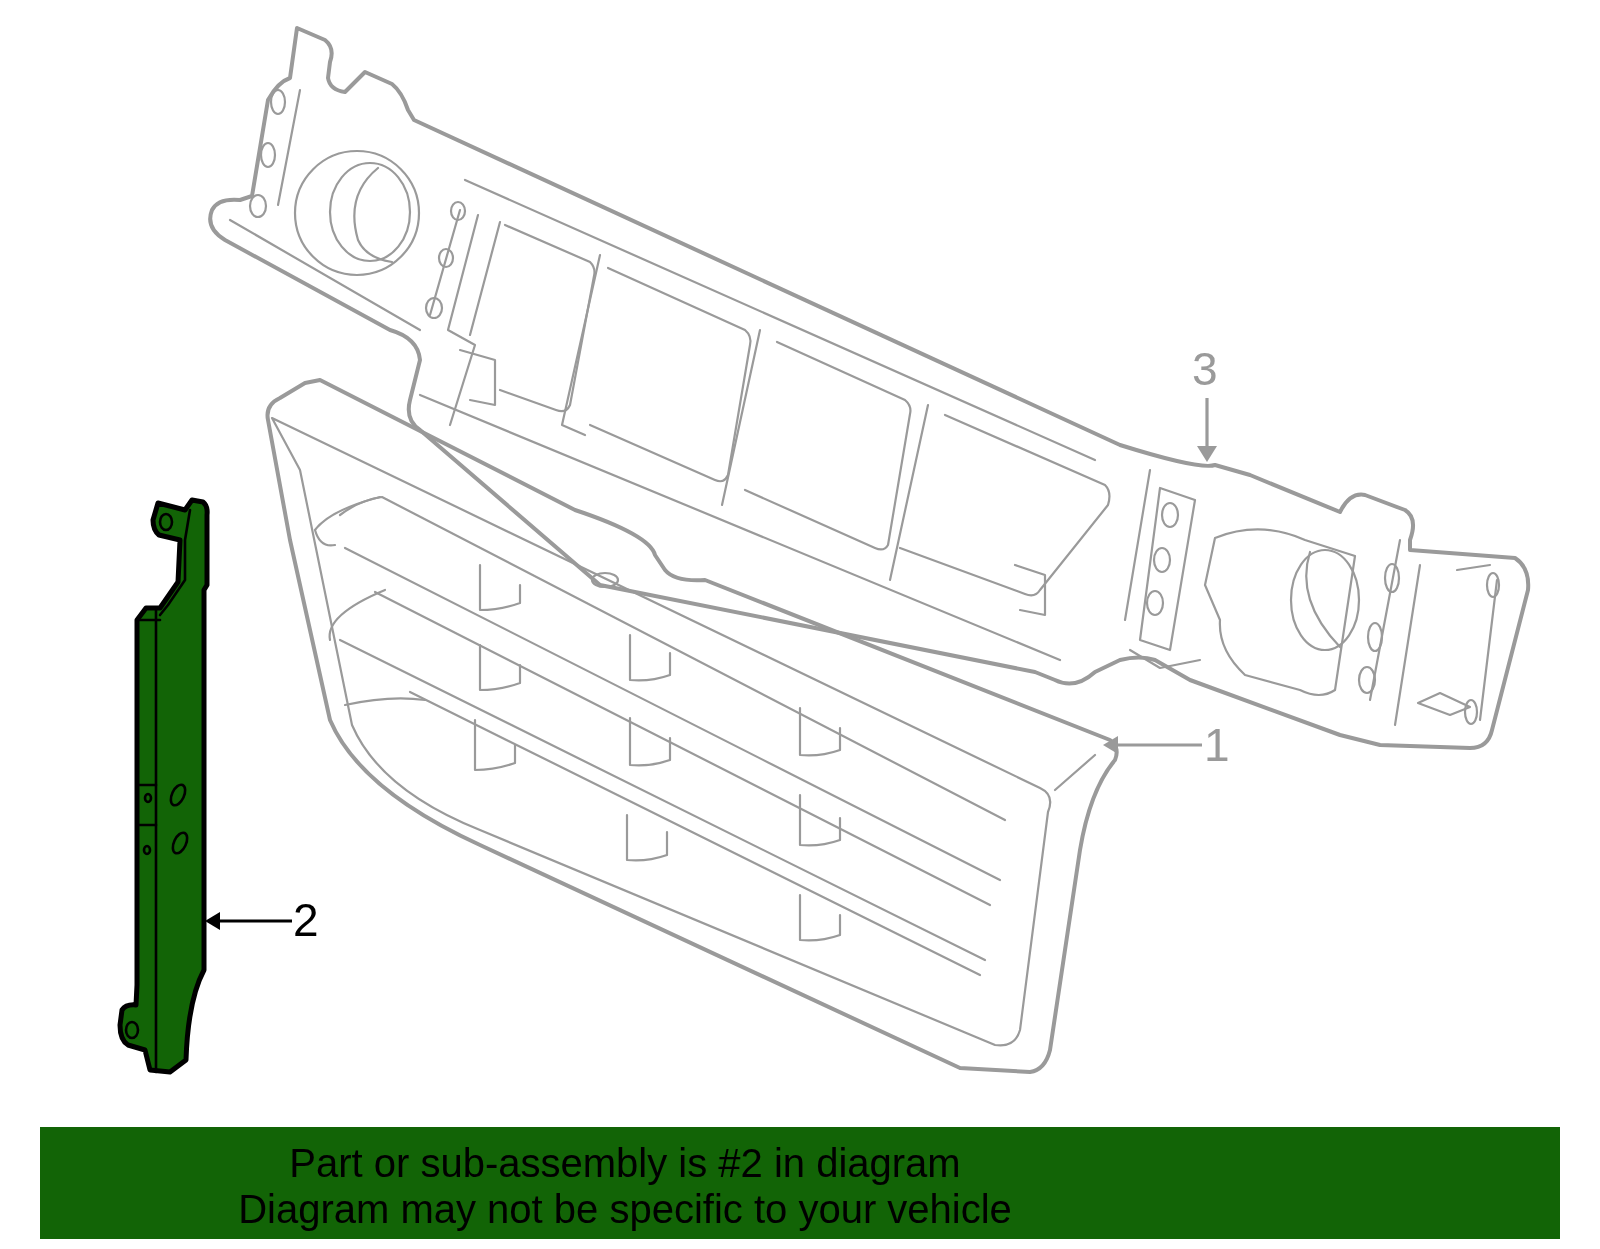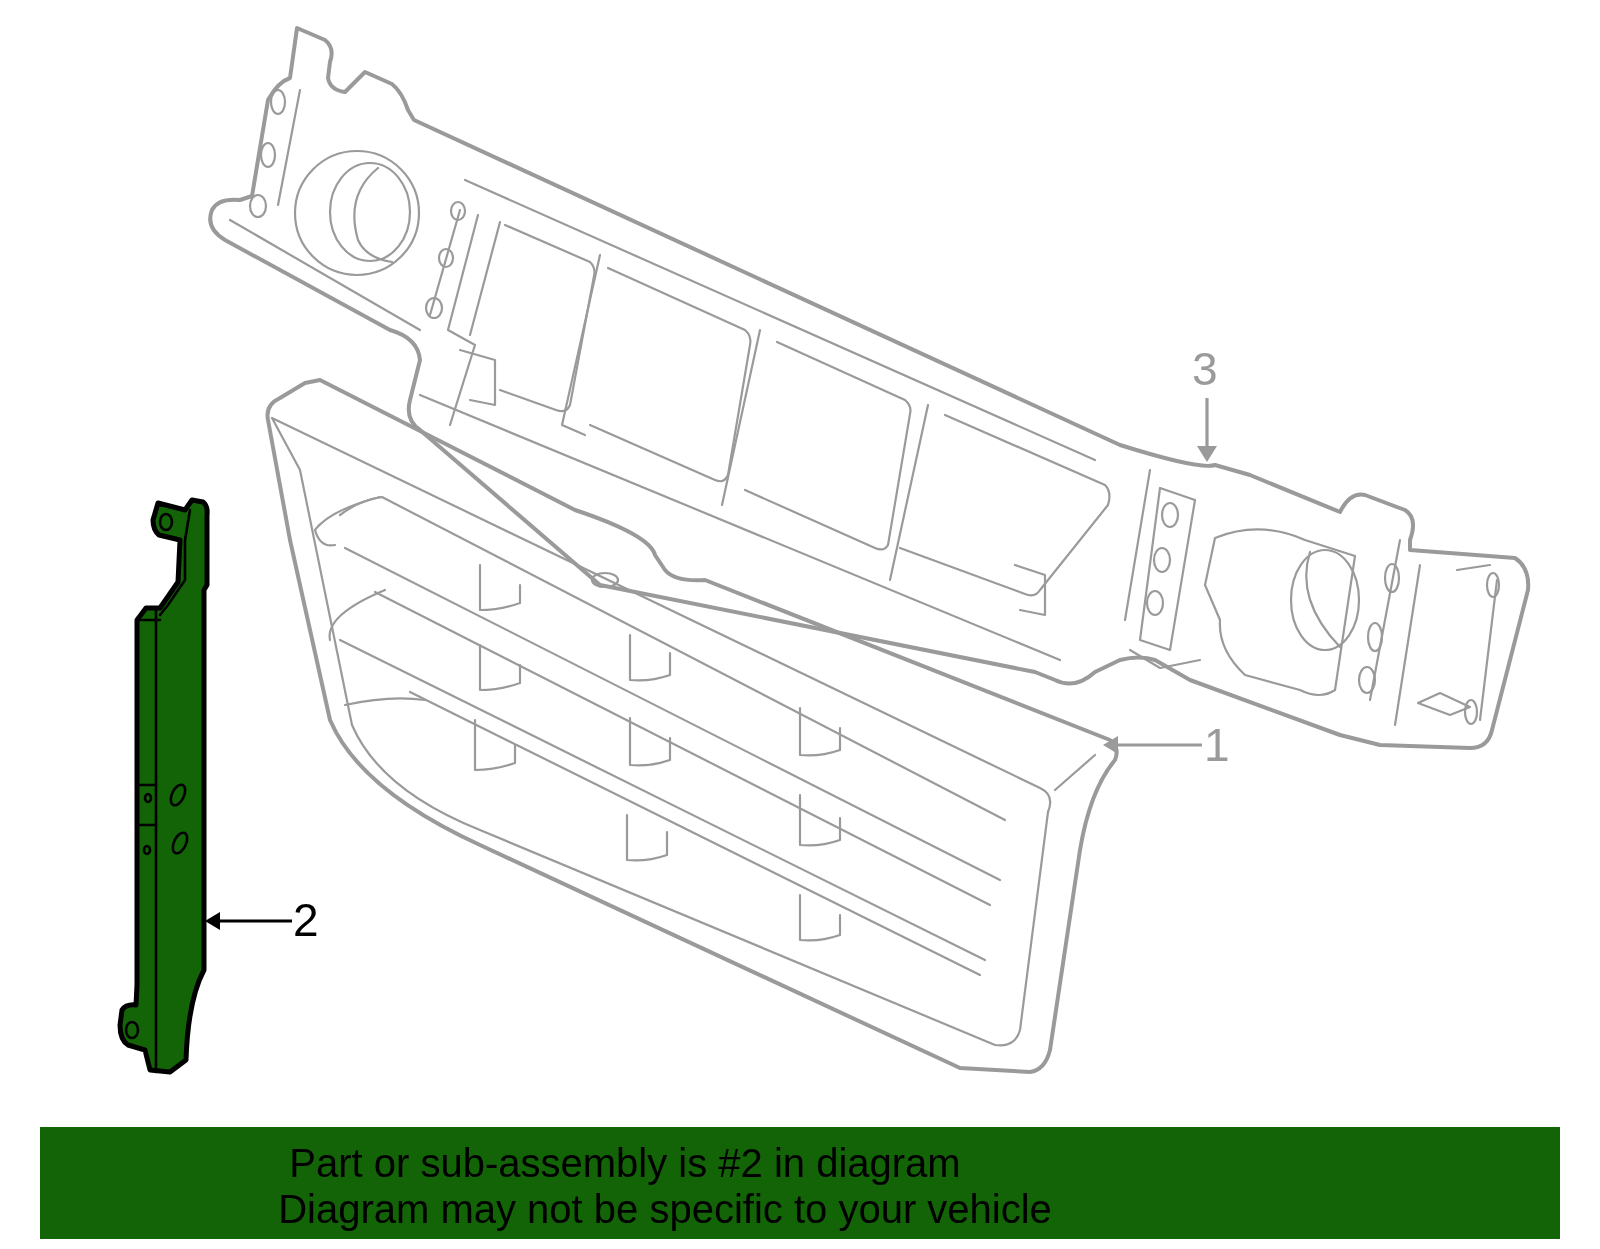--- a/index.html
+++ b/index.html
@@ -13,21 +13,21 @@
   .callout-line-grey { stroke: #9a9a9a; stroke-width: 3.2; fill: none; }
   .callout-line-black { stroke: #000; stroke-width: 3.2; fill: none; }
   .callout-label { position: absolute; font-size: 46px; line-height: 1; }
   .callout-grey { color: #9a9a9a; }
   .callout-black { color: #000000; }
   #banner { position: absolute; left: 40px; top: 1127px; width: 1520px; height: 112px;
             background: #126406; }
   #banner .line { position: absolute; left: 0; width: 1170px; text-align: center;
                   color: #000; font-size: 40px; line-height: 1; white-space: nowrap; }
   #banner .l1 { top: 16px; }
-  #banner .l2 { top: 62px; margin-left: 40px; }
+  #banner .l2 { top: 62px; }
 </style>
 </head>
 <body>
 
 <svg id="diagram" viewBox="0 0 1600 1249" xmlns="http://www.w3.org/2000/svg">
 
   <g>
 
     <path class="part-outline" d="M297,28 L325,40 Q335,48 330,62 L328,78 Q330,90 345,92 L365,72 L392,84
       Q402,92 408,110 L414,120 L1120,445 Q1200,470 1215,465 L1250,475 L1340,512 Q1350,492 1365,495

